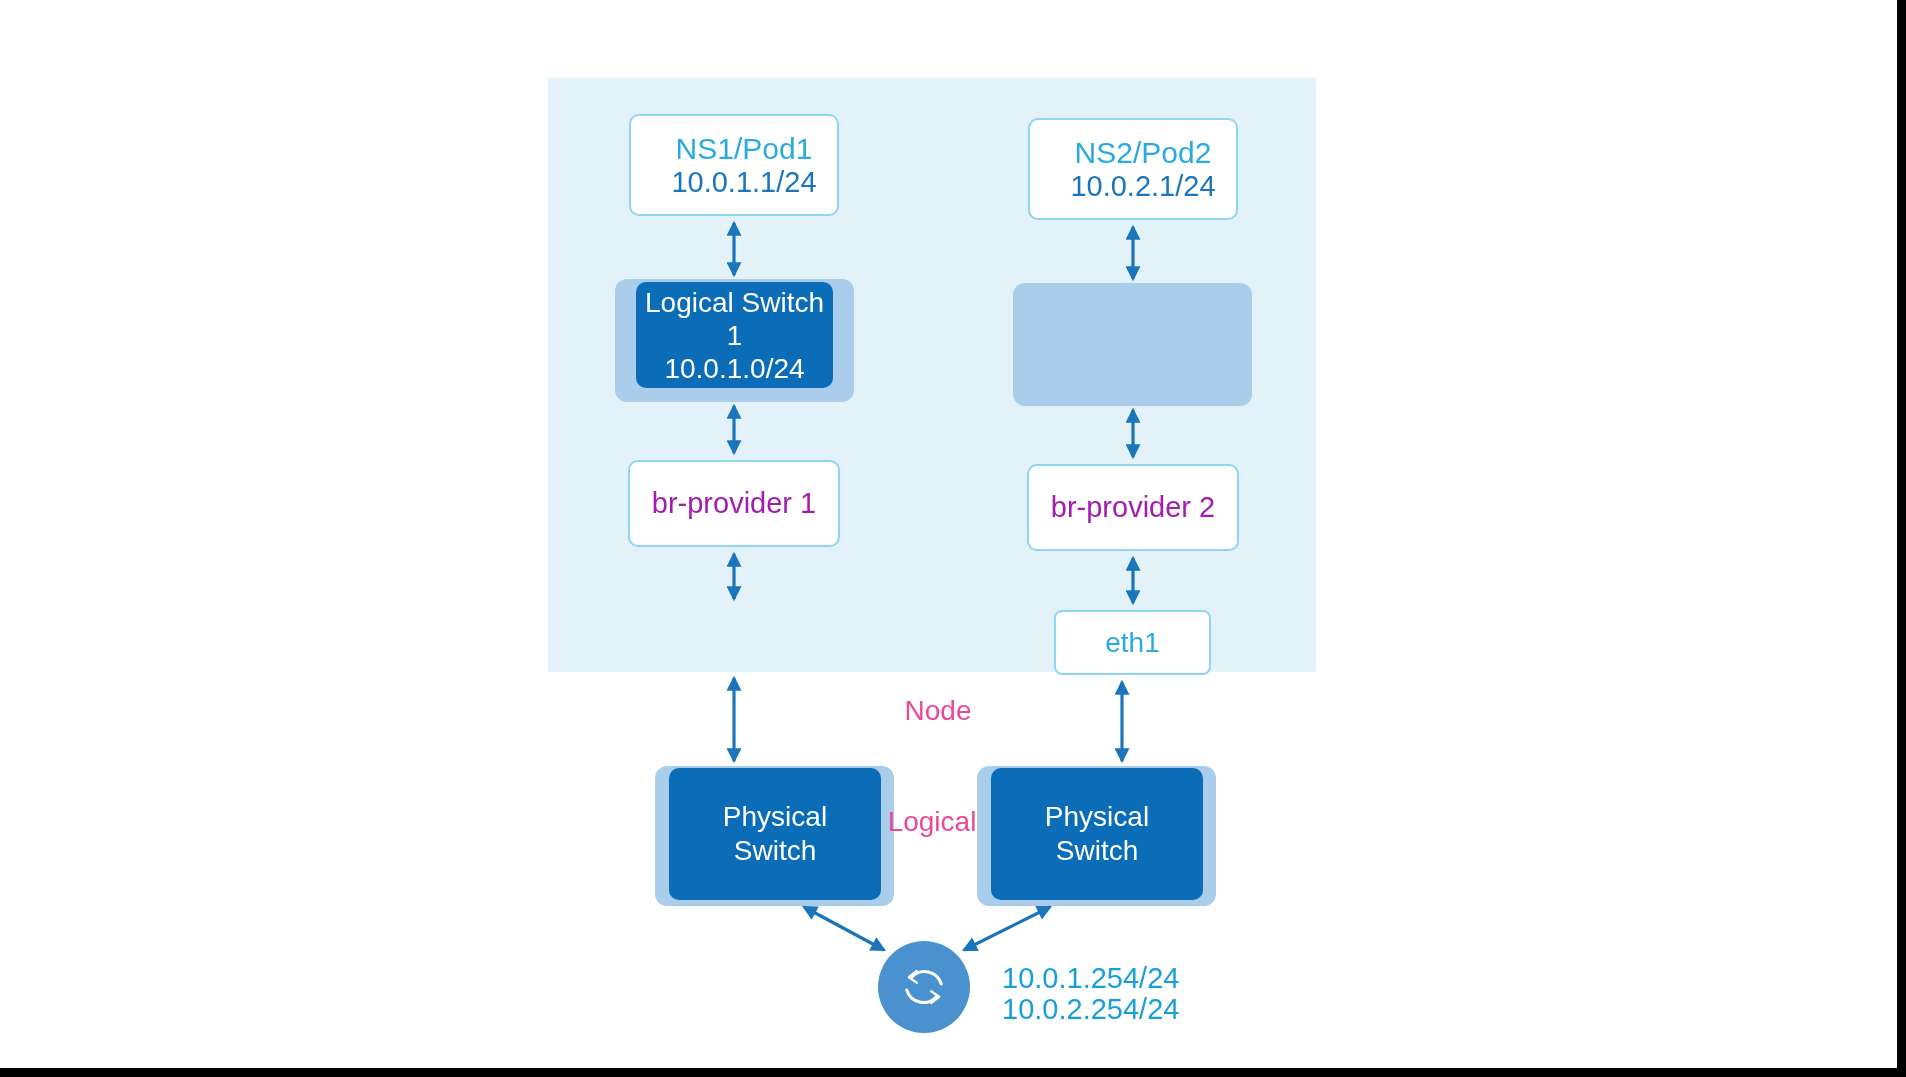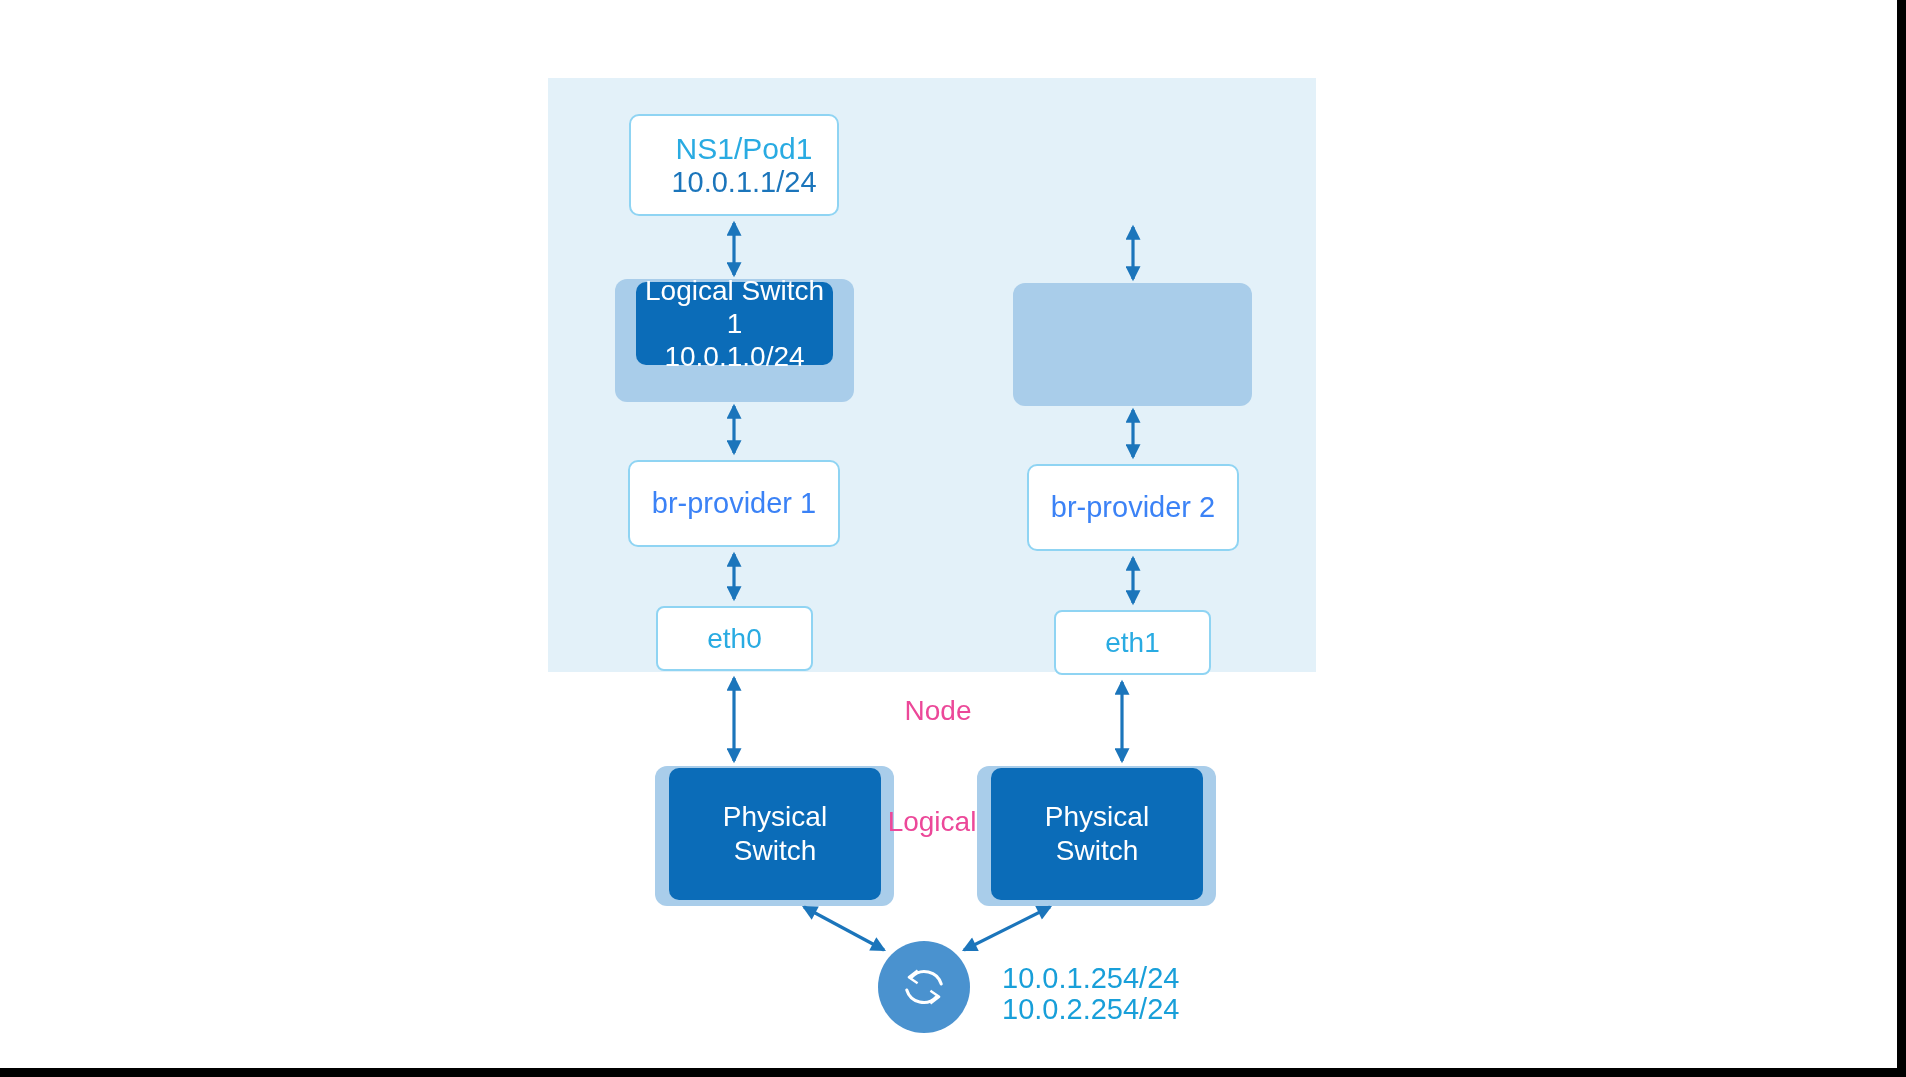--- a/index.html
+++ b/index.html
@@ -30,27 +30,27 @@
   .pod-title{color:#29abe2;font-size:30px;line-height:34px;}
   .pod-ip{color:#1b75bb;font-size:29px;line-height:33px;text-align:right;}
 
   .shadow-box{position:absolute;background:#a9cdea;border-radius:12px;}
 
   .dark-box{
     position:absolute;background:#0b6cb8;border-radius:10px;
     display:flex;flex-direction:column;align-items:center;justify-content:center;
     color:#ffffff;text-align:center;
   }
-  .ls-dark{width:197px;height:83px;top:282px;}
+  .ls-dark{width:197px;height:106px;top:282px;}
   .ls-dark.col2{top:286px;}
   .ls-line{font-size:28px;line-height:33px;color:#ffffff;}
 
   .bridge-box{width:212px;height:87px;top:460px;}
   .bridge-box.col2{top:464px;}
-  .bridge-label{color:#3b82f6;font-size:29px;}
+  .bridge-label{color:#a21caf;font-size:29px;}
 
   .nic-box{width:157px;height:65px;top:606px;border-radius:8px;}
   .nic-box.col2{top:610px;}
   .nic-label{color:#29abe2;font-size:28px;}
 
   .section-label{
     position:absolute;color:#ec4899;font-weight:normal;font-size:28px;
     text-align:left;transform:translateX(-50%);
   }
 
@@ -84,24 +84,25 @@
   <div class="shadow-box" style="left:615px;top:279px;width:239px;height:123px;"></div>
   <div class="dark-box ls-dark" style="left:636px;">
     <div class="ls-line">Logical Switch 1</div>
     <div class="ls-line">10.0.1.0/24</div>
   </div>
 
   <div class="box white-box bridge-box" style="left:628px;">
     <div class="bridge-label">br-provider 1</div>
   </div>
 
-  <div class="box white-box nic-box" style="left:656px;">
-    <div class="nic-label">eth0</div>
+
+  <div class="box white-box pod-box col2" style="left:1028px;">
+    <div class="pod-title">NS2/Pod2</div>
+    <div class="pod-ip">10.0.2.1/24</div>
   </div>
-
 
   <div class="shadow-box" style="left:1013px;top:283px;width:239px;height:123px;"></div>
 
   <div class="box white-box bridge-box col2" style="left:1027px;">
     <div class="bridge-label">br-provider 2</div>
   </div>
 
   <div class="box white-box nic-box col2" style="left:1054px;">
     <div class="nic-label">eth1</div>
   </div>

